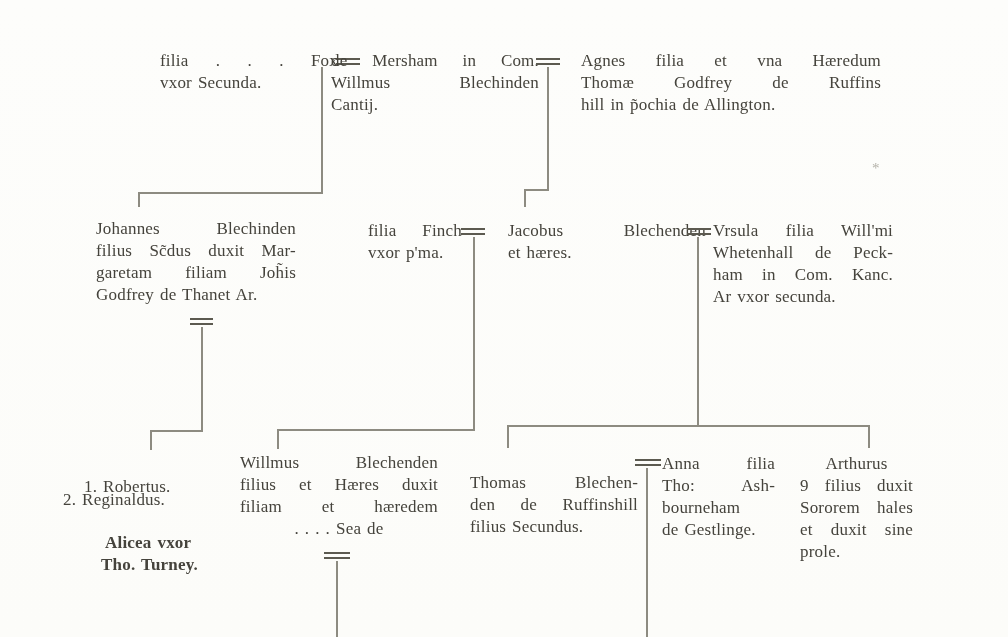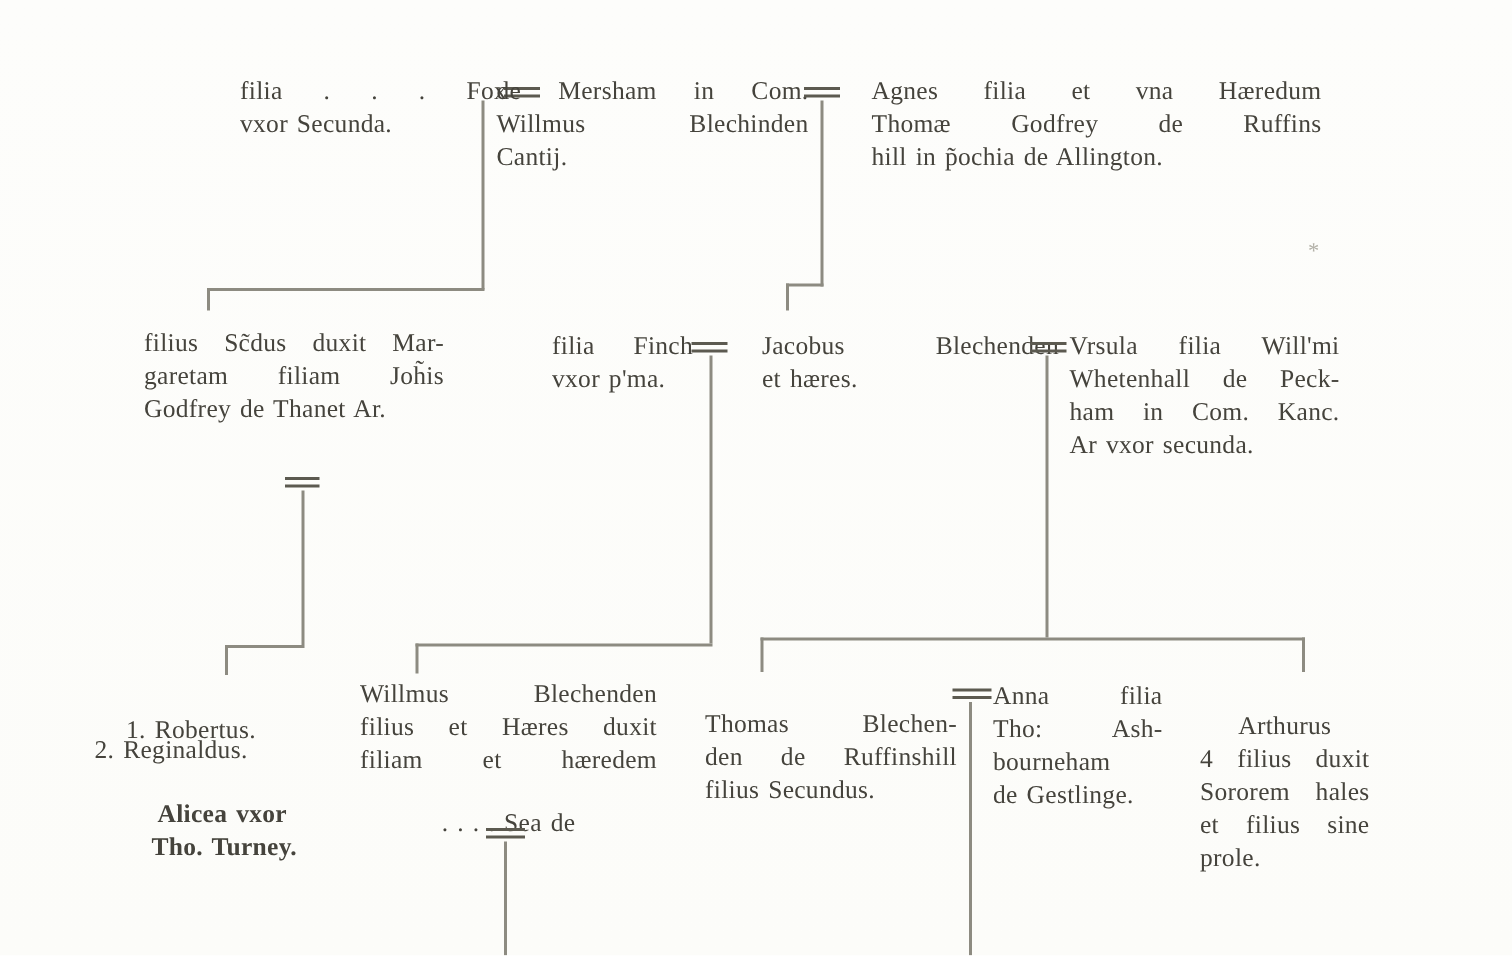--- a/index.html
+++ b/index.html
@@ -5,21 +5,21 @@
   html,body{margin:0;padding:0;background:#ffffff;}
   .canvas{
     position:relative;width:1008px;height:637px;overflow:hidden;
     background:linear-gradient(180deg,#fdfdfb 0%,#fcfcf9 100%);
     font-family:"Liberation Serif","DejaVu Serif",serif;
   }
   .node{position:absolute;font-size:17px;line-height:22px;color:#45433c;
         letter-spacing:0.2px;word-spacing:1.5px;}
   .node .l{white-space:nowrap;}
   .node .j{white-space:normal;text-align:justify;text-align-last:justify;}
-  .node .c{white-space:normal;text-align:center;margin-top:20px;}
+  .node .c{white-space:normal;text-align:center;}
   
   .vl{position:absolute;width:2px;background:#8d8b81;}
   .hl{position:absolute;height:2px;background:#8d8b81;}
   
   .mbar{position:absolute;height:3px;border-top:2px solid #5c5a50;
         border-bottom:2px solid #5c5a50;background:transparent;}
   .mark{position:absolute;color:#b3b1a8;font-size:15px;}
 </style>
 </head>
 <body>
@@ -51,20 +51,21 @@
 
   <div class="vl" style="left:321px;top:67px;height:126px;"></div>
   <div class="hl" style="left:138px;top:192px;width:185px;"></div>
   <div class="vl" style="left:138px;top:192px;height:15px;"></div>
 
   <div class="vl" style="left:547px;top:67px;height:124px;"></div>
   <div class="hl" style="left:524px;top:189px;width:25px;"></div>
   <div class="vl" style="left:524px;top:189px;height:18px;"></div>
 
   <div class="node" style="left:96px;top:218px;width:200px;">
+    <div class="l j">Johannes Blechinden</div>
     <div class="l j">filius Sc̃dus duxit Mar-</div>
     <div class="l j">garetam filiam Joh̃is</div>
     <div class="l">Godfrey de Thanet Ar.</div>
   </div>
 
   <div class="node" style="left:368px;top:220px;width:94px;">
     <div class="l j">filia Finch</div>
     <div class="l">vxor p'ma.</div>
   </div>
 
@@ -130,19 +131,19 @@
 
   <div class="node" style="left:662px;top:453px;width:113px;">
     <div class="l j">Anna filia</div>
     <div class="l j">Tho: Ash-</div>
     <div class="l">bourneham</div>
     <div class="l">de Gestlinge.</div>
   </div>
 
   <div class="node" style="left:800px;top:453px;width:113px;">
     <div class="l c">Arthurus</div>
-    <div class="l j">4 filius duxit</div>
+    <div class="l j">9 filius duxit</div>
     <div class="l j">Sororem hales</div>
-    <div class="l j">et filius sine</div>
+    <div class="l j">et duxit sine</div>
     <div class="l">prole.</div>
   </div>
 
 </div>
 
 </body></html>

